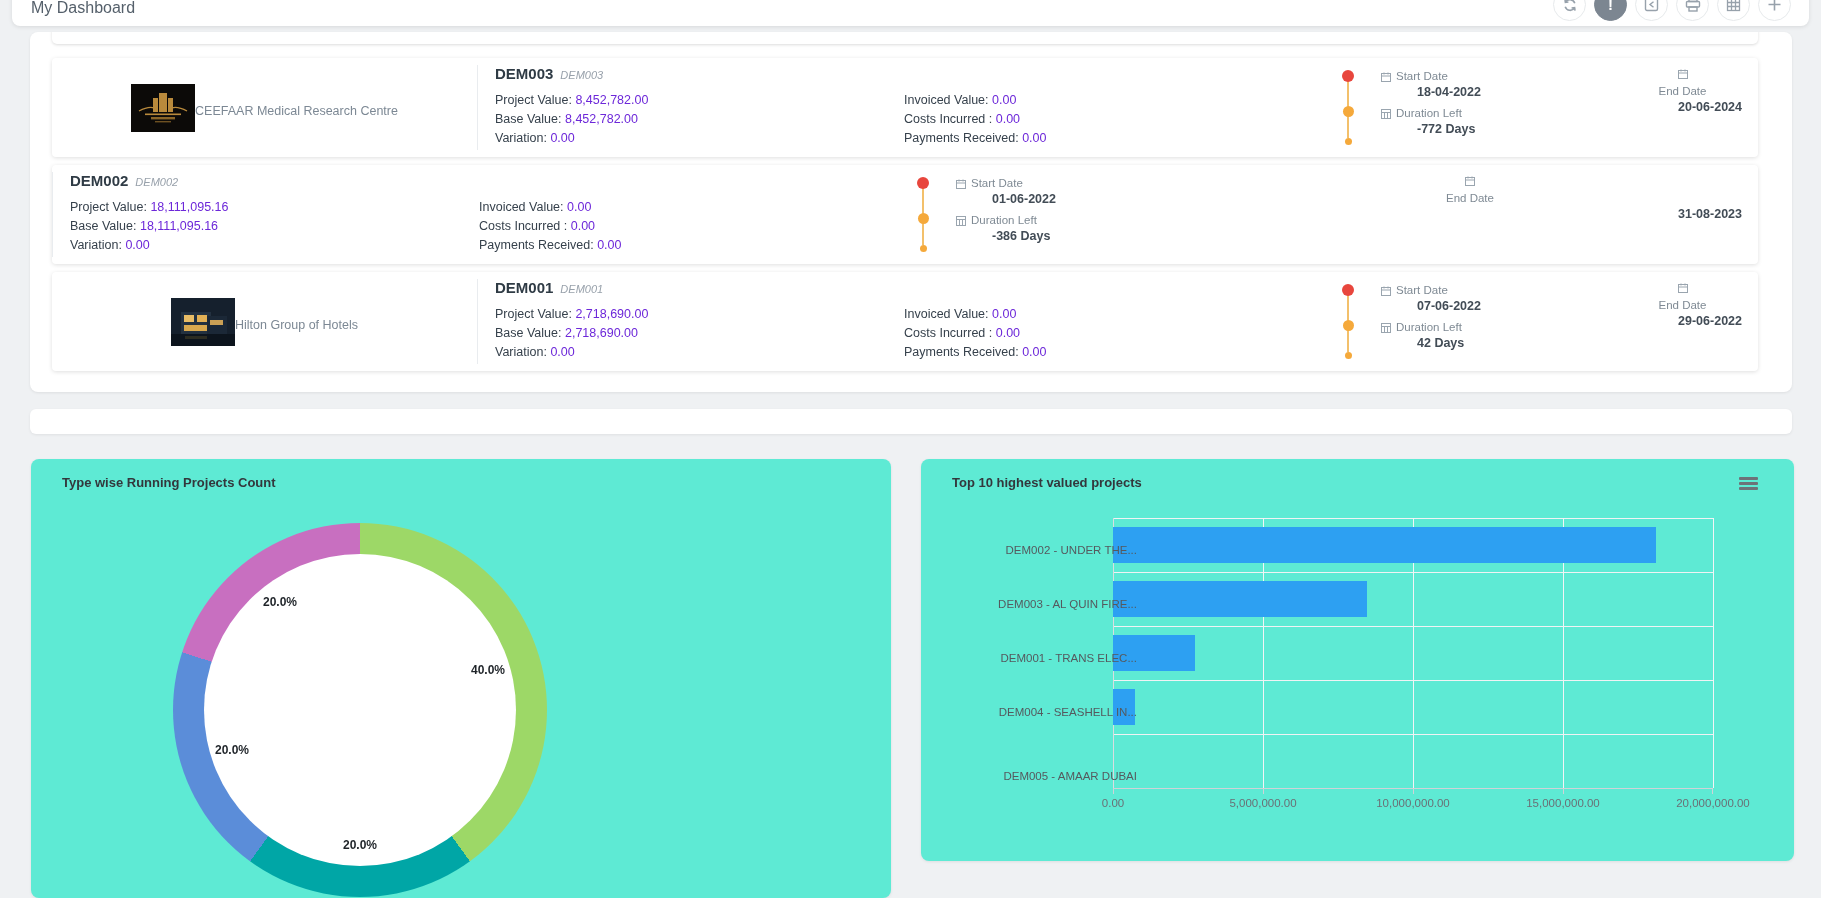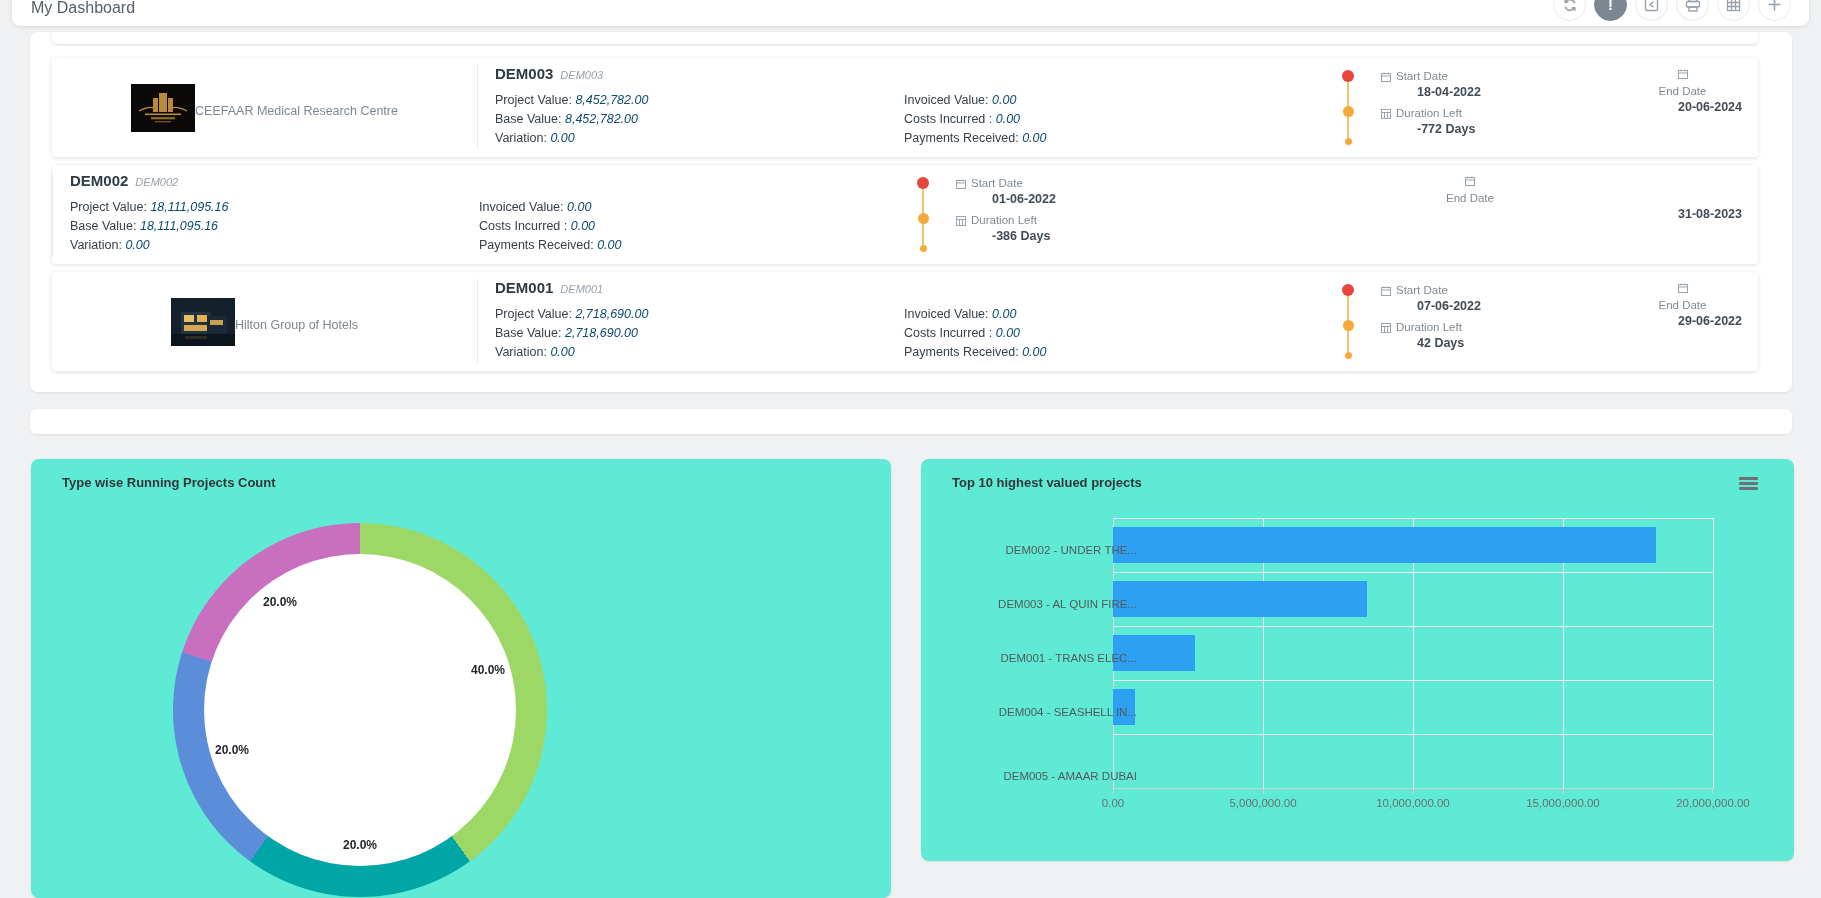--- a/index.html
+++ b/index.html
@@ -27,21 +27,21 @@
   .thumb { width:64px; height:48px; overflow:hidden; }
   .thumb svg { display:block; }
   .caption { margin-top:6px; font-size:12.5px; color:#7c8894; }
   .vdiv { width:1px; background:#e9ecef; margin:7px 0; }
   .detcol { width:426px; padding:7px 0 0 17px; }
   .ptitle { height:26px; }
   .pcode { font-size:15px; font-weight:bold; color:#2f3b45; }
   .pcode-it { font-size:11px; font-style:italic; color:#98a1ab; margin-left:7px; }
   .kv { font-size:12.5px; line-height:19px; }
   .kv .k { color:#36414c; }
-  .kv .v { color:#0c4a6e;font-style:italic; }
+  .kv .v { color:#6d28d9; }
   .midcol { width:427px; padding-top:33px; }
   .timeline { width:292px; position:relative; padding:11px 0 0 50px; }
   .tl-line { position:absolute; left:16px; top:18px; width:2px; height:62px; background:#f3c06b; }
   .dot { position:absolute; border-radius:50%; }
   .dot.red { width:12px; height:12px; left:11px; top:12px; background:#e8463d; }
   .dot.orange { width:11px; height:11px; left:11.5px; top:48px; background:#f5a93b; }
   .dot.tiny { width:7px; height:7px; left:13.5px; top:80px; background:#f5a93b; }
   .tl-label { font-size:11.5px; color:#7f8a94; line-height:15px; display:flex; align-items:center; gap:5px; }
   .endcol .tl-label { justify-content:flex-end;flex-direction:column; }
   .tl-value { font-size:12.5px; font-weight:bold; color:#424c56; line-height:17px; margin-bottom:5px;margin-left:36px; }

